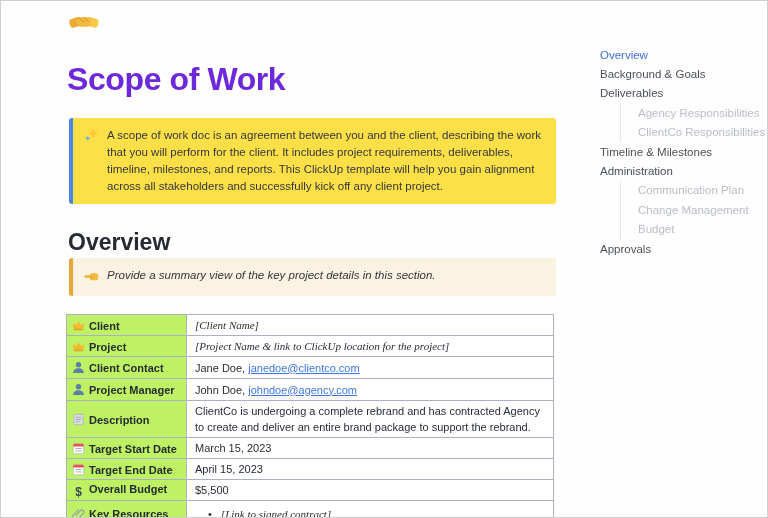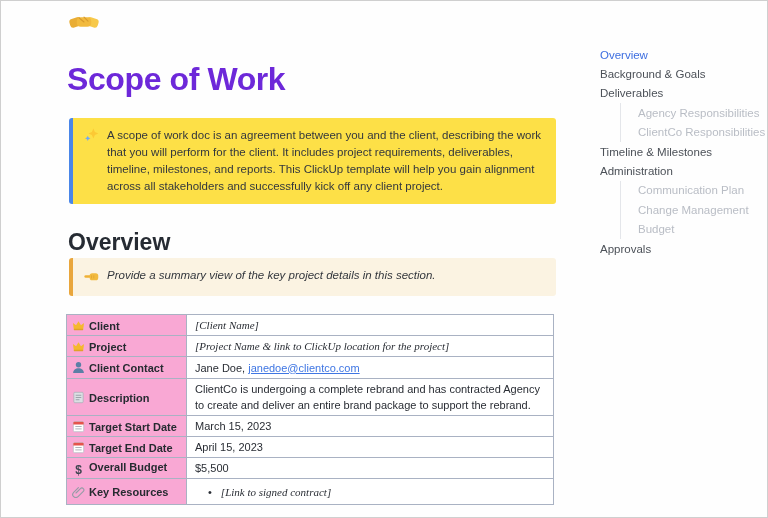--- a/index.html
+++ b/index.html
@@ -69,21 +69,21 @@
     border-collapse:collapse;
     table-layout:fixed;
   }
   .overview-table td {
     border:1px solid #a9b2c3;
     font-size:11px;
     vertical-align:middle;
   }
   .overview-table td.label-cell {
     width:120px;
-    background:#f9a8d4;
+    background:#bef264;
     font-weight:700;
     color:#262b31;
     padding:2px 16px 2px 5px;
     white-space:nowrap;
   }
   .overview-table td.value-cell {
     background:#ffffff;
     padding:2px 8px;
     line-height:16px;
   }
@@ -178,20 +178,27 @@
                 <rect x="2.2" y="11" width="11.6" height="1.9" rx="0.6" fill="#e0a228"></rect>
               </svg></span><span>Project</span></td>
           <td class="value-cell"><span class="italic">[Project Name &amp; link to ClickUp location for the project]</span></td>
         </tr>
         <tr class="row-tall">
           <td class="label-cell"><span class="cell-icon"><svg viewBox="0 0 14 14">
                 <circle cx="7" cy="4" r="2.9" fill="#5b7fa6"></circle>
                 <path d="M1.2 13c0-3.4 2.6-5.3 5.8-5.3s5.8 1.9 5.8 5.3z" fill="#5b7fa6"></path>
               </svg></span><span>Client Contact</span></td>
           <td class="value-cell"><span>Jane Doe, </span><a class="cell-link">janedoe@clientco.com</a></td>
+        </tr>
+        <tr class="row-tall">
+          <td class="label-cell"><span class="cell-icon"><svg viewBox="0 0 14 14">
+                <circle cx="7" cy="4" r="2.9" fill="#5b7fa6"></circle>
+                <path d="M1.2 13c0-3.4 2.6-5.3 5.8-5.3s5.8 1.9 5.8 5.3z" fill="#5b7fa6"></path>
+              </svg></span><span>Project Manager</span></td>
+          <td class="value-cell"><span>John Doe, </span><a class="cell-link">johndoe@agency.com</a></td>
         </tr>
         <tr>
           <td class="label-cell"><span class="cell-icon"><svg viewBox="0 0 14 14">
                 <rect x="2" y="1.4" width="10" height="11.2" rx="1" fill="#dcdfe4" stroke="#a8aeb6" stroke-width="0.8"></rect>
                 <path d="M4 4.6h6M4 7h6M4 9.4h4" stroke="#989fa8" stroke-width="1" fill="none"></path>
               </svg></span><span>Description</span></td>
           <td class="value-cell"><span>ClientCo is undergoing a complete rebrand and has contracted Agency to create and deliver an entire brand package to support the rebrand.</span></td>
         </tr>
         <tr>
           <td class="label-cell"><span class="cell-icon"><svg viewBox="0 0 14 14">

